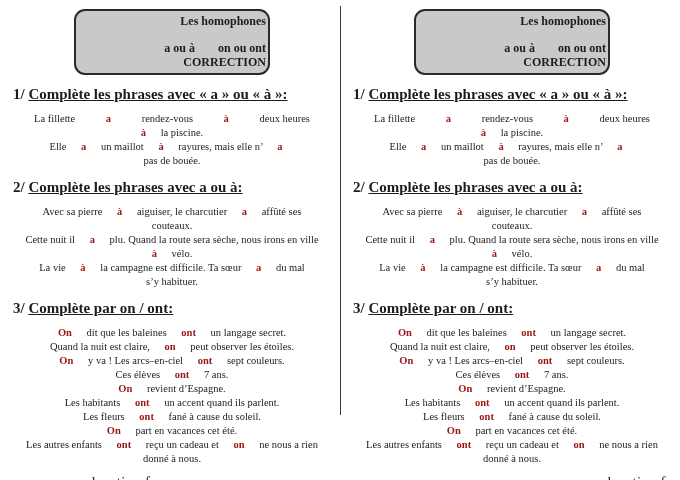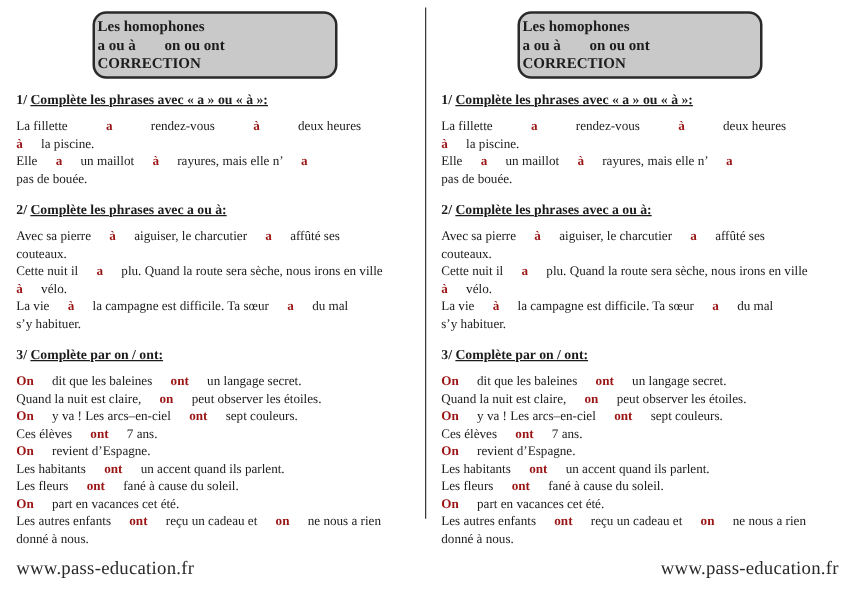--- a/index.html
+++ b/index.html
@@ -17,30 +17,30 @@
   .divider{position:absolute;left:340px;top:6px;width:1px;height:409px;background:#3a3a3a;}
   .column{
     position:absolute;top:0;width:340px;height:480px;box-sizing:border-box;
     padding:0 9px 0 13px;
   }
   .col-left{left:0;}
   .col-right{left:340px;}
   .header-box{
     width:196px;margin:9px auto 8px;background:var(--box-bg);
     border:2px solid var(--box-border);border-radius:11px;
-    text-align:left;font-weight:bold;font-size:12px;line-height:1.22;
+    text-align:right;font-weight:bold;font-size:12px;line-height:1.22;
     padding:3px 2px;box-sizing:border-box;
   }
   .hb-line{display:block;}
   .hb-l2-left{display:inline-block;margin-right:20px;}
-  .hb-l2-right{display:inline-block;}
-  .section-heading{font-size:11px;font-weight:bold;margin:11px 0 9px;}
+  .hb-l2-right{display:inline-block;margin-top:12px;}
+  .section-heading{font-size:15px;font-weight:bold;margin:11px 0 9px;}
   .sec-num{text-decoration:none;}
   .sec-title{text-decoration:underline;}
-  .paragraph{font-size:10.5px;line-height:14px;margin:0 0 2px;}
+  .paragraph{font-size:10.5px;line-height:14px;margin:0 0 2px;text-align:center;}
   .line{white-space:nowrap;}
   .seg-answer{
     color:var(--answer-red);font-weight:bold;margin:0 12px;
   }
   .line .seg-answer:first-child{margin-left:0;}
   .line.wide .seg-answer{margin:0 28px;}
   .line.wide .seg-answer:first-child{margin-left:0;}
   .footer{
     font-size:15px;margin-top:8px;color:#2a2a2a;letter-spacing:0.2px;
   }

